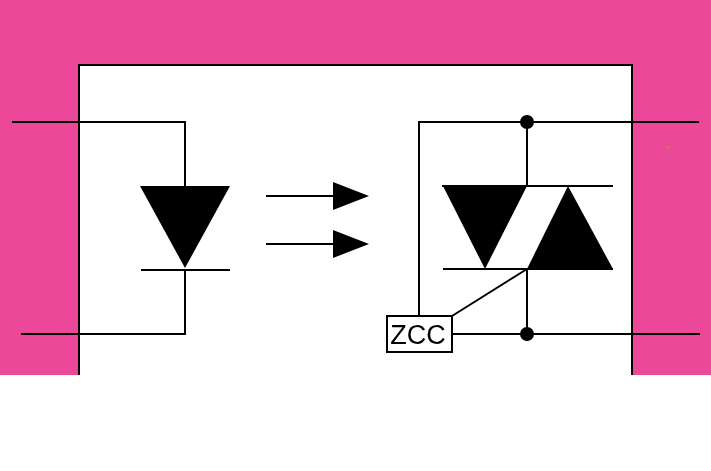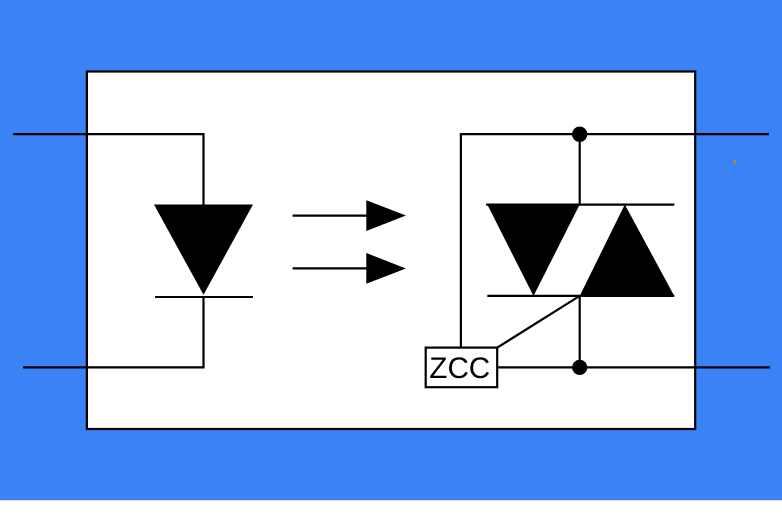--- a/index.html
+++ b/index.html
@@ -4,22 +4,22 @@
 <style>
   html, body {
     margin: 0;
     padding: 0;
     background: #ffffff;
     font-family: "Liberation Sans", sans-serif;
   }
   .stage {
     position: relative;
     width: 711px;
-    height: 455px;
-    background: #3b82f6;
+    height: 375px;
+    background: #ec4899;
     overflow: hidden;
   }
   svg { display: block; }
   .wire {
     stroke: #000000;
     stroke-width: 2;
     fill: none;
   }
   .solid {
     fill: #000000;

